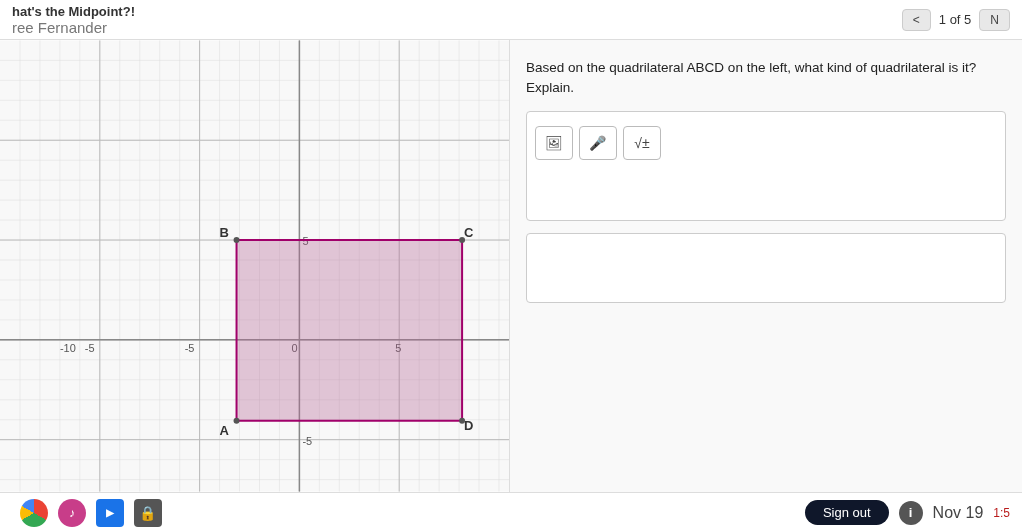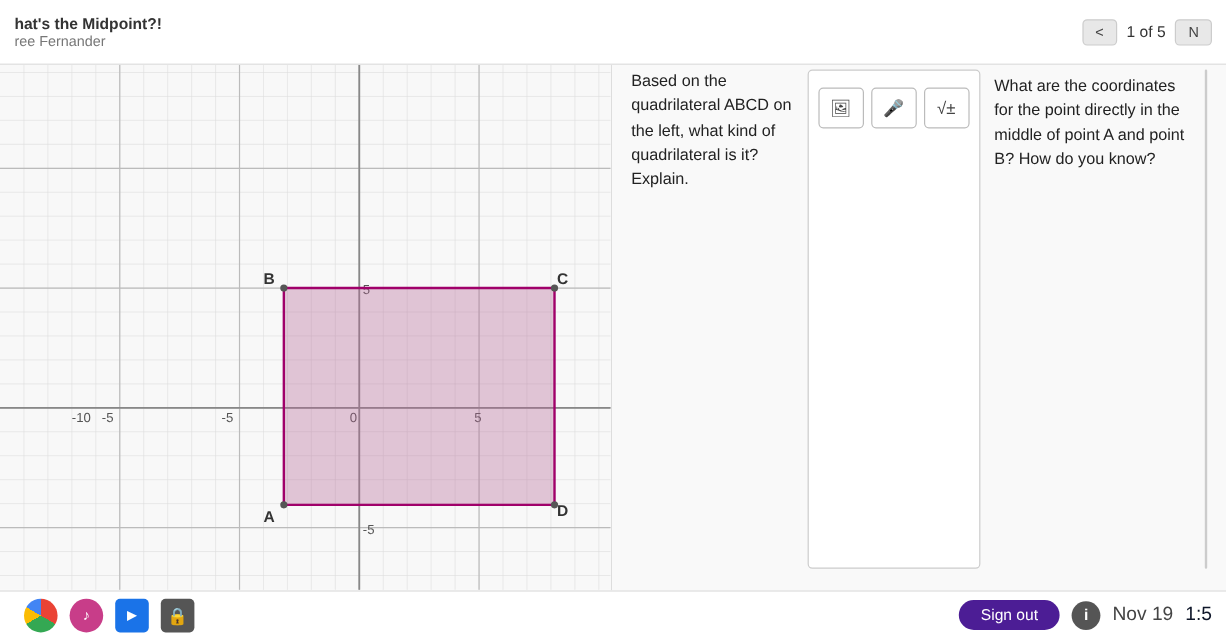--- a/index.html
+++ b/index.html
@@ -9,41 +9,41 @@
       overflow: hidden;
       font-family: Arial, sans-serif;
       background: #f0f0f0;
       position: relative;
     }
 
     
     .top-bar {
       position: absolute;
       top: 0; left: 0; right: 0;
-      height: 54px;
+      height: 40px;
       background: #fff;
       border-bottom: 1px solid #ddd;
       display: flex;
       align-items: center;
       justify-content: space-between;
       padding: 0 12px;
       z-index: 10;
     }
     .top-bar-left {
       display: flex;
       flex-direction: column;
       justify-content: center;
     }
     .app-title {
       font-size: 13px;
       font-weight: bold;
       color: #333;
     }
     .app-subtitle {
-      font-size: 12px;
+      font-size: 15px;
       color: #777;
     }
     .top-bar-right {
       display: flex;
       align-items: center;
       gap: 8px;
     }
     .nav-btn {
       background: #e8e8e8;
       border: 1px solid #ccc;
@@ -85,21 +85,21 @@
       overflow: hidden;
       border-right: 1px solid #ddd;
     }
 
     
     .right-panel {
       flex: 1;
       background: #f9f9f9;
       padding: 18px 16px;
       display: flex;
-      flex-direction: row;
+      flex-direction: column;
       gap: 12px;
       overflow-y: auto;
     }
 
     .question-text {
       font-size: 13.5px;
       color: #222;
       line-height: 1.5;
     }
 
@@ -155,21 +155,21 @@
       border-top: 1px solid #ddd;
       display: flex;
       align-items: center;
       justify-content: flex-end;
       padding: 0 12px;
       gap: 10px;
       z-index: 10;
     }
 
     .sign-out-btn {
-      background: #4c1d95;
+      background: #0f172a;
       color: #fff;
       border: none;
       border-radius: 20px;
       padding: 5px 18px;
       font-size: 13px;
       cursor: pointer;
       font-weight: 500;
     }
 
     .info-icon {
@@ -184,22 +184,22 @@
       font-size: 13px;
       font-weight: bold;
       cursor: pointer;
     }
 
     .date-text {
       font-size: 16px;
       color: #444;
     }
     .time-text {
-      font-size: 16px;
-      color: #0f172a;
+      font-size: 12px;
+      color: #b91c1c;
     }
 
     
     .bottom-icons {
       display: flex;
       align-items: center;
       gap: 10px;
       margin-right: auto;
       margin-left: 8px;
     }
@@ -396,21 +396,20 @@
         </button>
         <button class="tool-btn">
           <span>🎤</span>
         </button>
         <button class="tool-btn">
           <span>√±</span>
         </button>
       </div>
     </div>
 
-    <div class="question2-text">What are the coordinates for the point directly in the middle of point A and point B? How do you know?</div>
 
     <div class="answer-box2"></div>
   </div>
 </div>
 
 <div class="bottom-bar">
   <div class="bottom-icons">
     <div class="chrome-icon"></div>
     <div class="sway-icon">♪</div>
     <div class="meet-icon">▶</div>

